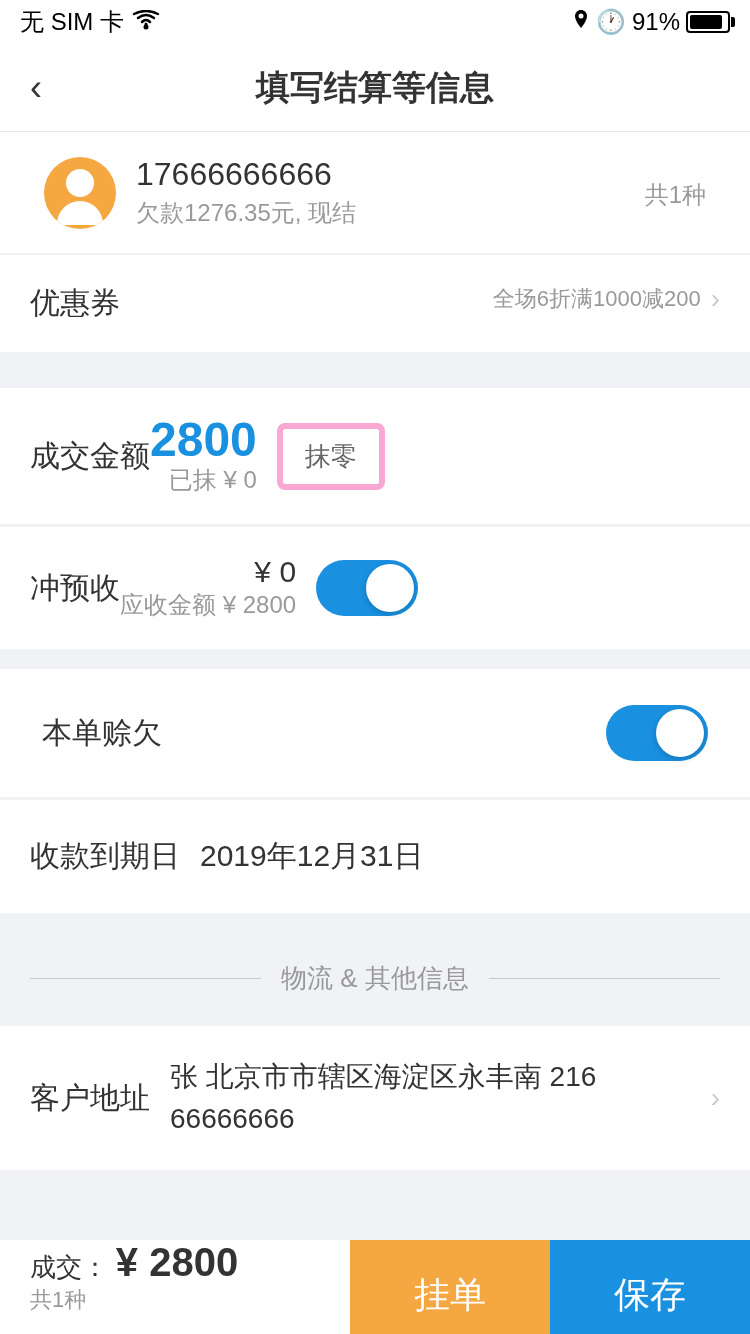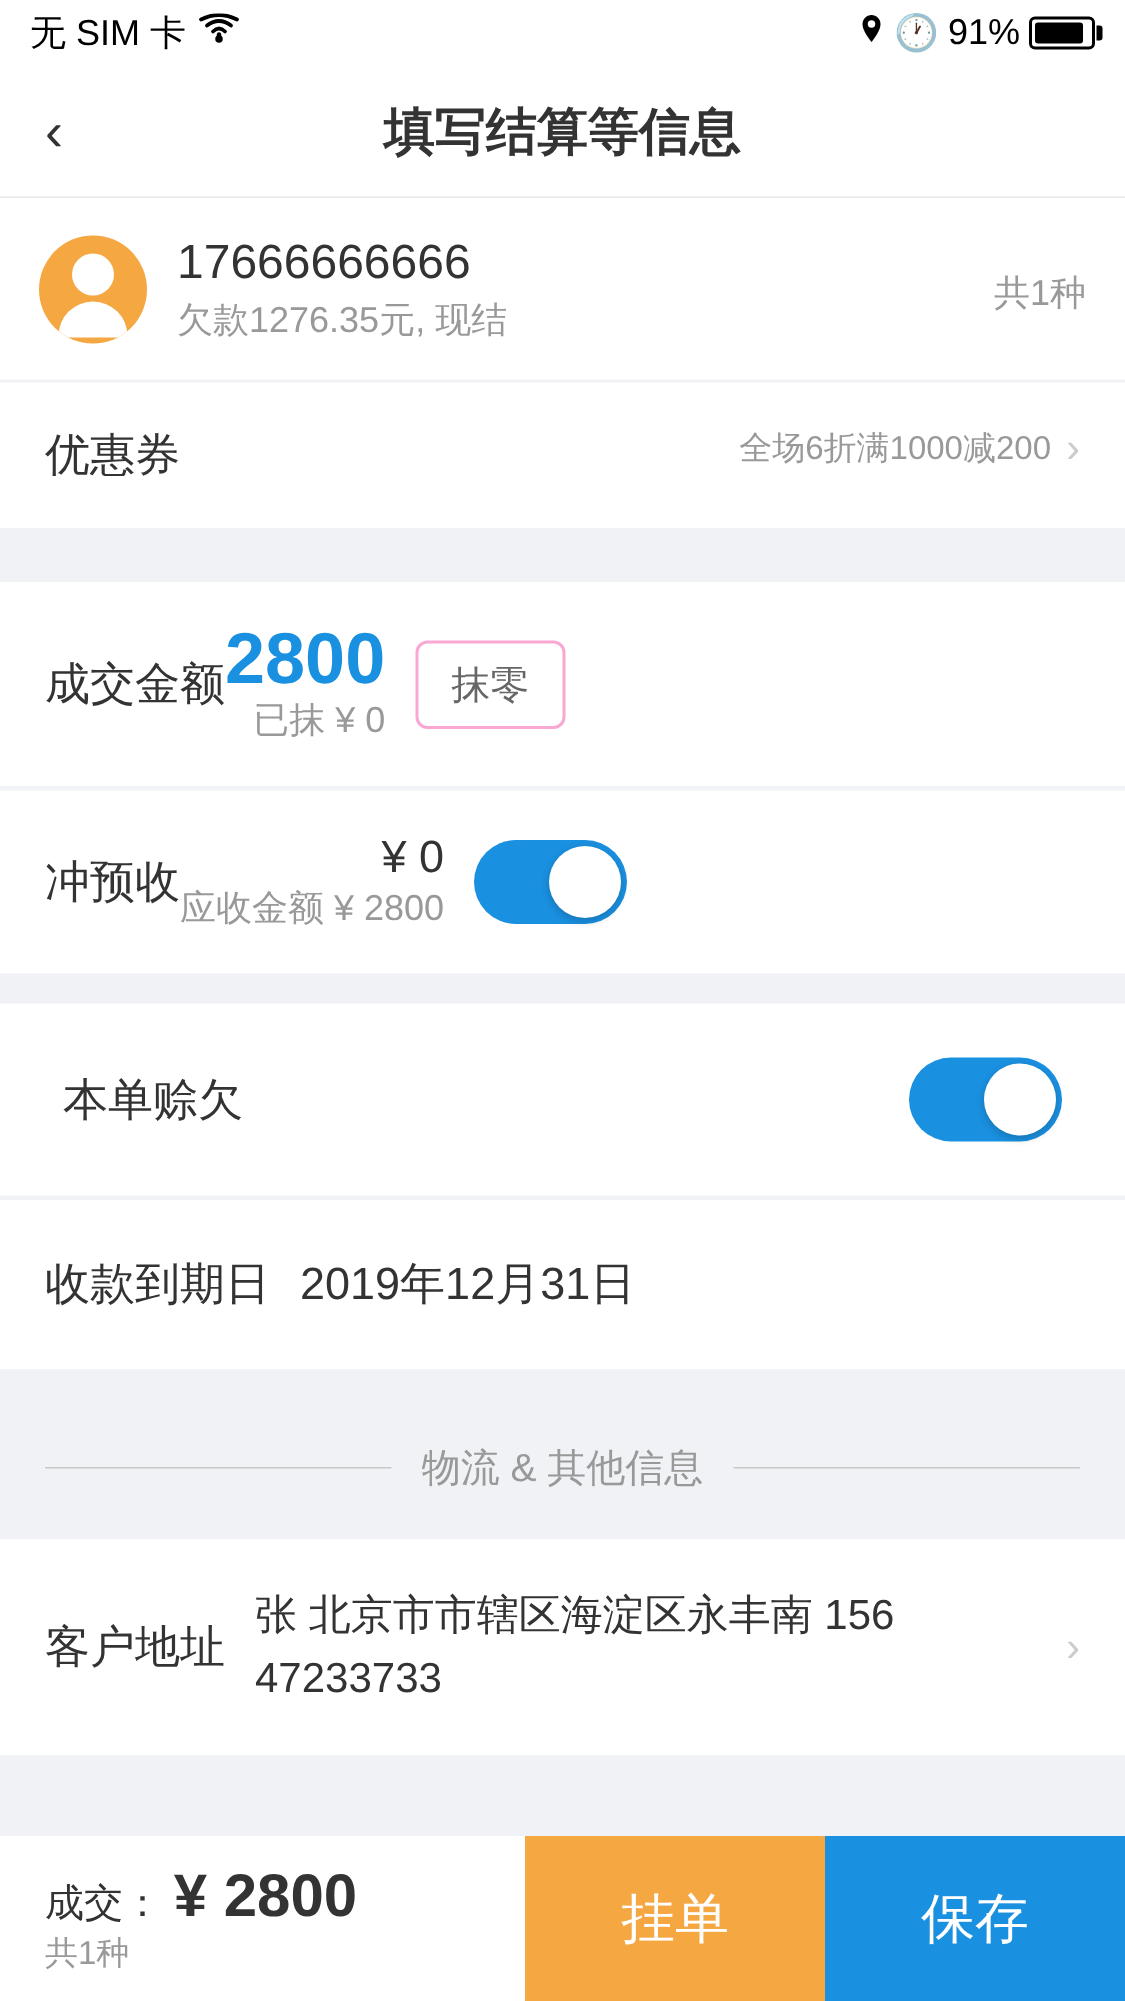--- a/index.html
+++ b/index.html
@@ -82,21 +82,21 @@
 
     
     .content {
       width: 750px;
       padding-bottom: 120px;
     }
 
     
     .user-card {
       background: #fff;
-      padding: 24px 26px;
+      padding: 24px 44px;
       display: flex;
       align-items: center;
       justify-content: space-between;
       margin-bottom: 2px;
     }
     .user-left {
       display: flex;
       align-items: center;
       gap: 20px;
     }
@@ -216,21 +216,21 @@
       color: #1a90e0;
       font-weight: 600;
       line-height: 1;
     }
     .amount-sub {
       font-size: 24px;
       color: #999;
       text-align: right;
     }
     .round-btn {
-      border: 2px solid #f9a8d4;
+      border: 6px solid #f9a8d4;
       border-radius: 8px;
       padding: 10px 22px;
       font-size: 26px;
       color: #666;
       background: #fff;
       cursor: pointer;
     }
 
     
     .prepay-row {
@@ -366,24 +366,23 @@
       background: #f0f2f5;
       height: 180px;
     }
 
     
     .bottom-bar {
       position: fixed;
       bottom: 0;
       left: 0;
       width: 750px;
-      height: 110px;
-      background: #fff;
-      display: flex;
-      align-items: center;
+      height: 94px;
+      background: #fff;
+      display: flex;
     }
     .bottom-summary {
       flex: 1;
       padding: 0 30px;
     }
     .bottom-total-label {
       font-size: 26px;
       color: #333;
     }
     .bottom-total-value {
@@ -539,21 +538,21 @@
   <div class="divider-block"></div>
 
   <div class="section-header">
     <div class="section-line"></div>
     <div class="section-title">物流 &amp; 其他信息</div>
     <div class="section-line"></div>
   </div>
 
   <div class="address-row">
     <div class="address-label">客户地址</div>
-    <div class="address-value">张 北京市市辖区海淀区永丰南 156 47233733</div>
+    <div class="address-value">张 北京市市辖区海淀区永丰南 216 66666666</div>
     <span class="address-chevron">›</span>
   </div>
 
   <div class="bottom-grey"></div>
 
 </div>
 
 <div class="bottom-bar">
   <div class="bottom-summary">
     <div>

